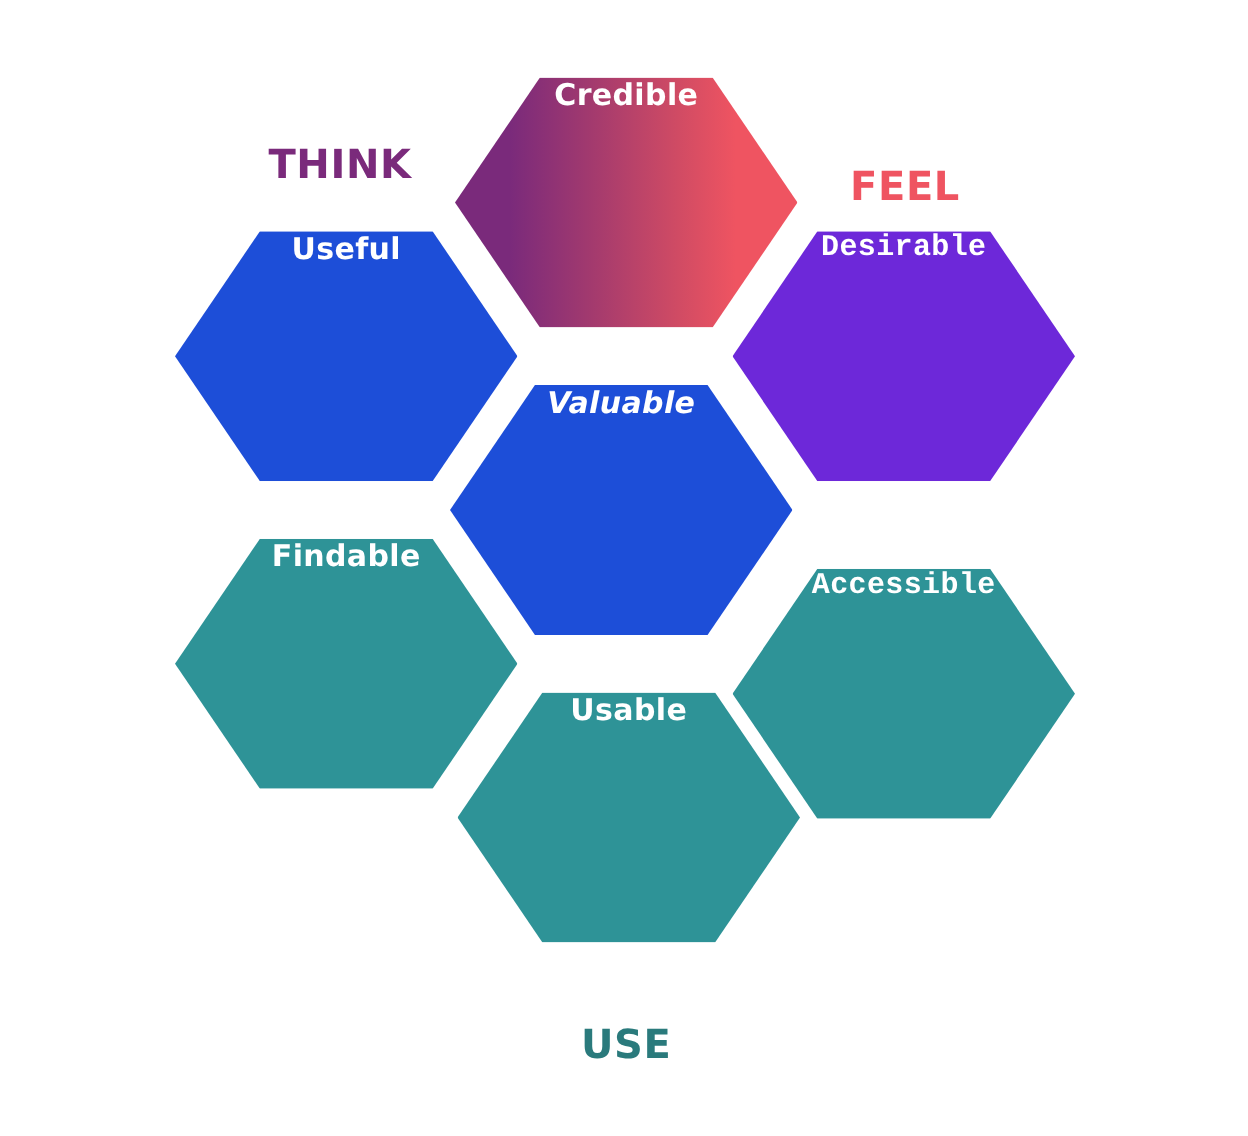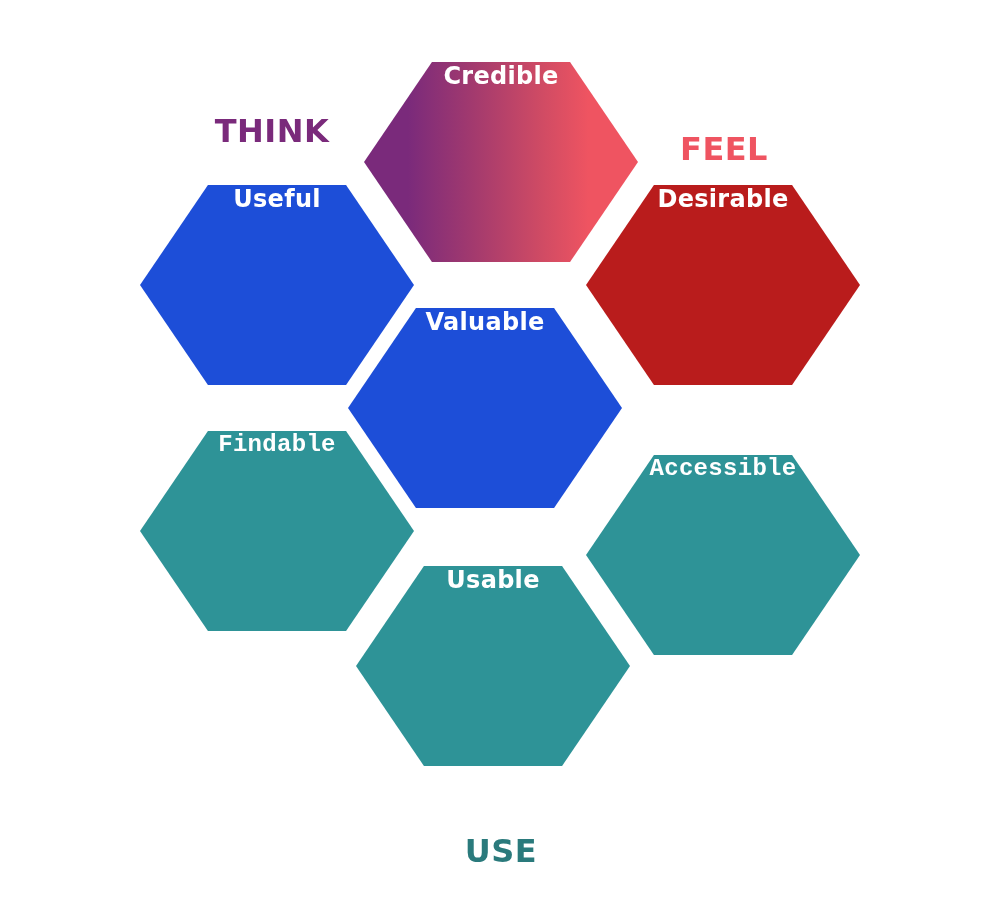--- a/index.html
+++ b/index.html
@@ -24,61 +24,61 @@
       justify-content: center;
     }
     .hex-label {
       color: #ffffff;
       font-weight: bold;
       font-size: 24px;
       letter-spacing: 0.3px;
       white-space: nowrap;
     }
     .purple { background: #1d4ed8; }
-    .coral { background: #b91c1c; }
+    .coral { background: #6d28d9; font-family: Liberation Mono, monospace; }
     .teal { background: #2e9397; }
     .gradient {
       background: linear-gradient(to right, #7a2a7b 0%, #7a2a7b 16%, #a33a6e 40%, #d04b64 65%, #ef5461 82%, #ef5461 100%);
     }
     .group-label {
       position: absolute;
       font-weight: bold;
       font-size: 32px;
       letter-spacing: 0.5px;
       line-height: 1;
       white-space: nowrap;
       transform: translateX(-50%);
     }
   </style>
 </head>
 <body>
 
 <div class="group-label" style="left:272px; top:115px; color:#7a2a7b;">THINK</div>
 <div class="group-label" style="left:724px; top:133px; color:#ef5461;">FEEL</div>
-<div class="group-label" style="left:501px; top:819px; color:#2a7a7c;margin-top:16px;">USE</div>
+<div class="group-label" style="left:501px; top:819px; color:#2a7a7c;">USE</div>
 
 <div class="hex gradient" style="left:364px; top:62px;">
   <span class="hex-label">Credible</span>
 </div>
 
 <div class="hex purple" style="left:140px; top:185px;">
   <span class="hex-label">Useful</span>
 </div>
 
 <div class="hex coral" style="left:586px; top:185px;">
   <span class="hex-label">Desirable</span>
 </div>
 
-<div class="hex purple" style="left:348px; top:308px;">
+<div class="hex purple" style="left:360px; top:308px;font-style:italic;">
   <span class="hex-label">Valuable</span>
 </div>
 
-<div class="hex teal" style="left:140px; top:431px;font-family:Liberation Mono, monospace;">
+<div class="hex teal" style="left:140px; top:431px;">
   <span class="hex-label">Findable</span>
 </div>
 
 <div class="hex teal" style="left:586px; top:455px;font-family:Liberation Mono, monospace;">
   <span class="hex-label">Accessible</span>
 </div>
 
-<div class="hex teal" style="left:356px; top:554px;margin-top:12px;">
+<div class="hex teal" style="left:366px; top:554px;">
   <span class="hex-label">Usable</span>
 </div>
 
 </body></html>

